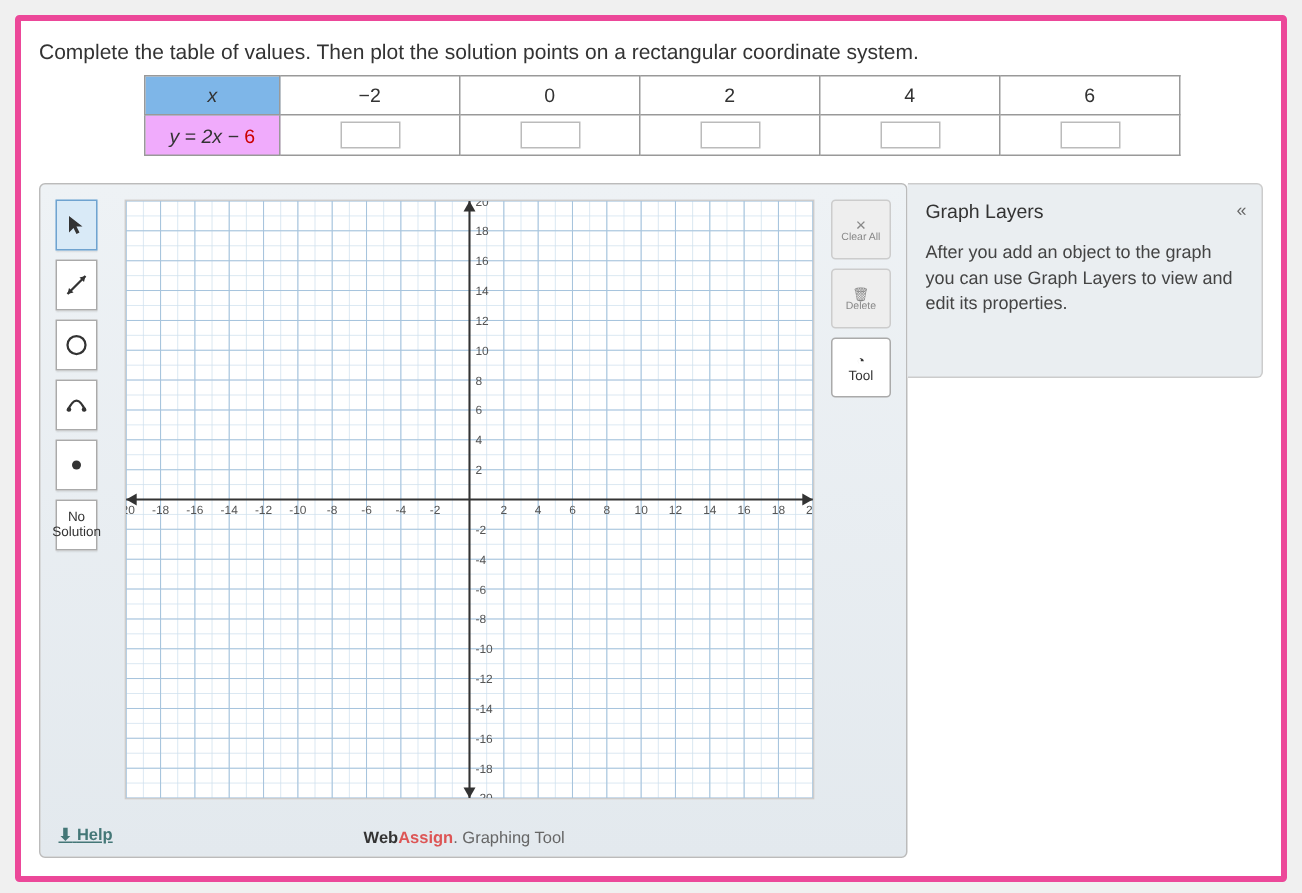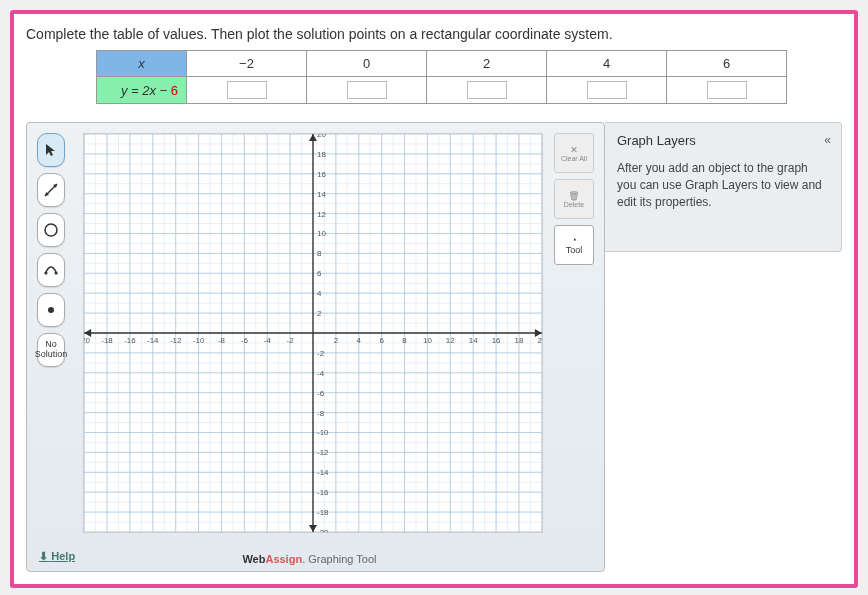--- a/index.html
+++ b/index.html
@@ -34,24 +34,23 @@
     height: 26px;
     font-weight: normal;
     background: #fff;
   }
   .values-table th.x-header {
     background: #7eb6e8;
     min-width: 90px;
     font-style: italic;
   }
   .values-table th.eq-header {
-    background: #86efac;
+    background: #f0abfc;
     min-width: 90px;
     font-style: italic;
-    text-align: right;
   }
   .eq-header .const { color: #c00; font-style: normal;}
   .answer-cell input {
     width: 40px;
     height: 18px;
     border: 1px solid #bbb;
     text-align: center;
   }
   .graph-area {
     display: flex;
@@ -74,21 +73,21 @@
     width: 34px;
     display: flex;
     flex-direction: column;
     gap: 6px;
   }
   .tool-btn {
     width: 28px;
     height: 34px;
     background: #fff;
     border: 1px solid #aaa;
-    border-radius: 10px;
+    border-radius: 0;
     display: flex;
     align-items: center;
     justify-content: center;
     font-size: 14px;
     cursor: pointer;
     box-shadow: 0 1px 1px rgba(0,0,0,.1);
   }
   .tool-btn.active { background: #d9eaf7; border-color:#6fa3d0;}
   .tool-btn.text { font-size: 9px; line-height:1.1; text-align:center; }
   .canvas-wrap {

